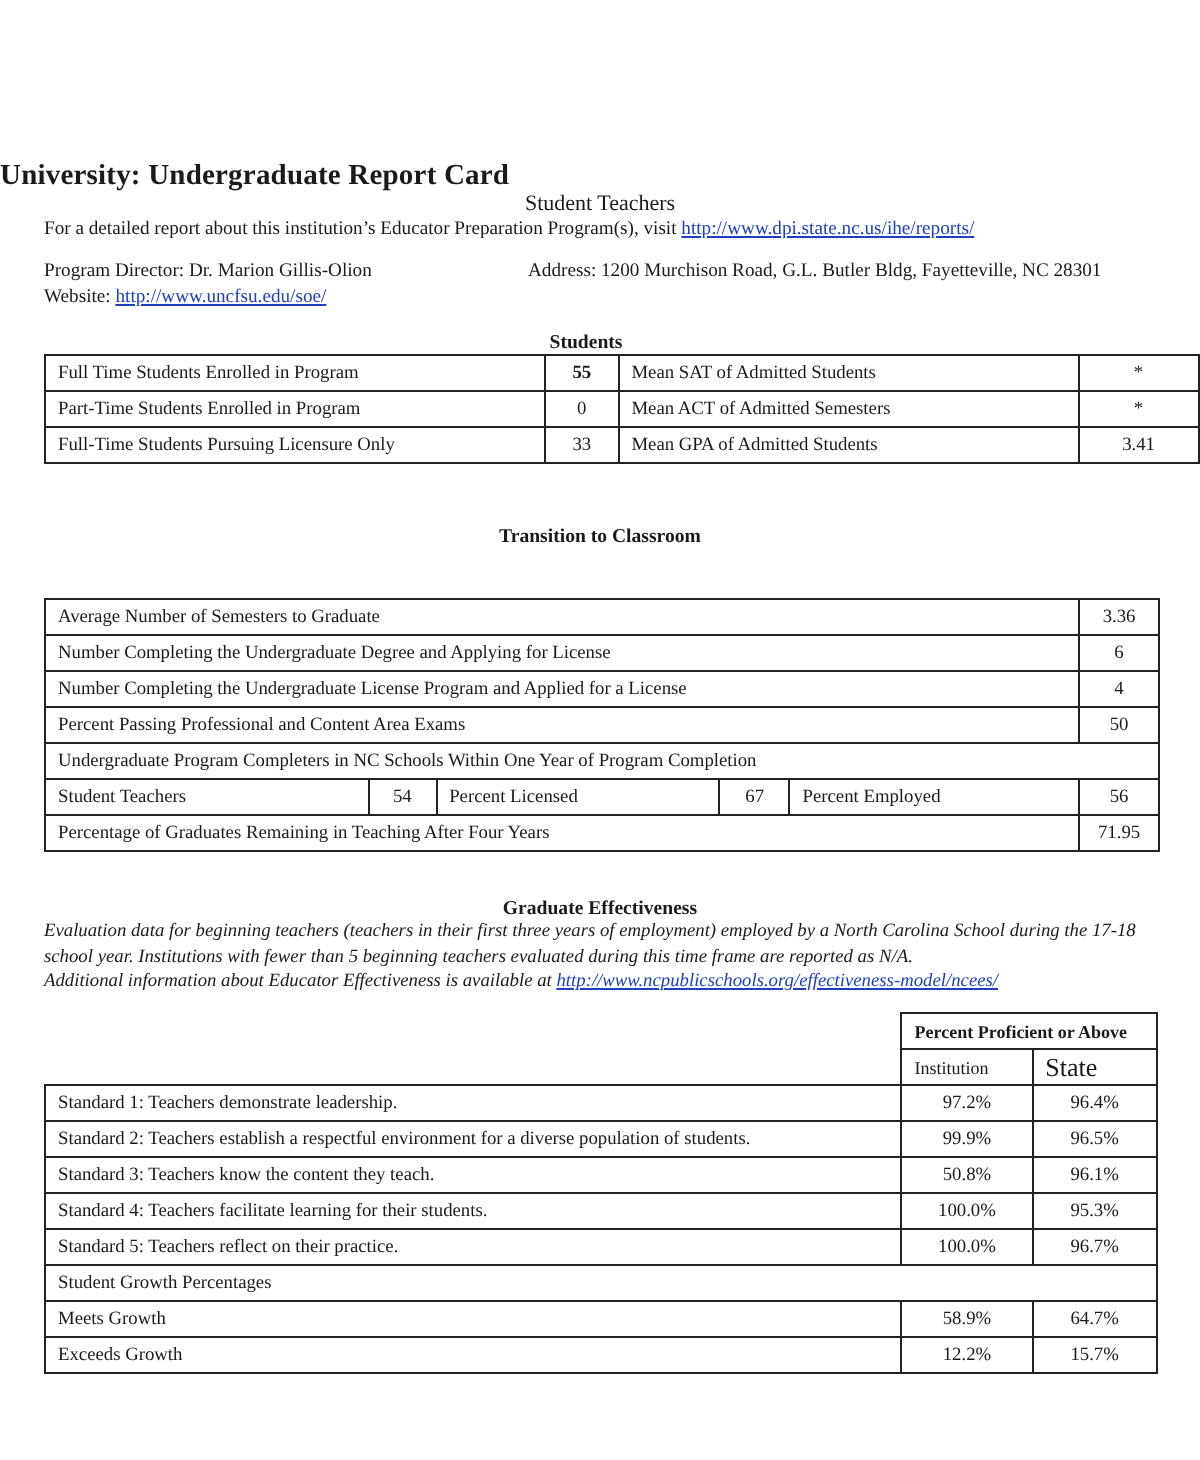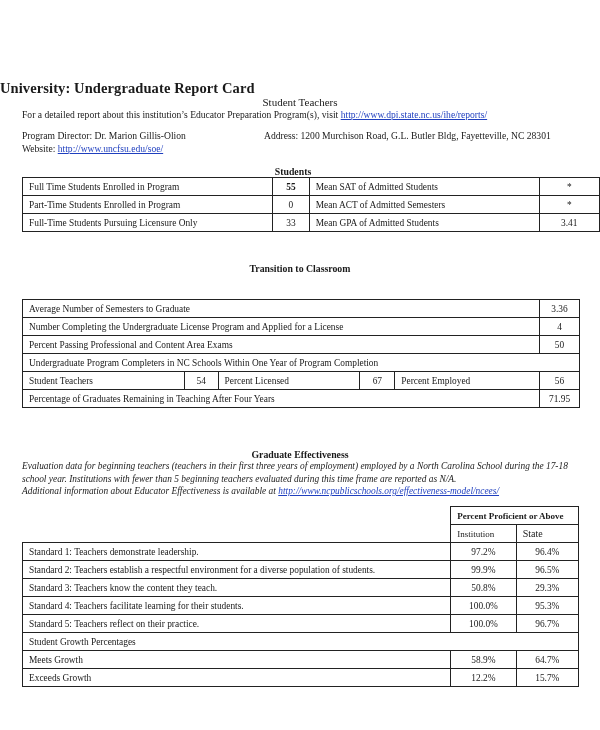--- a/index.html
+++ b/index.html
@@ -64,20 +64,24 @@
       <col style="width:35px">
       <col style="width:145px">
       <col style="width:40px">
     </colgroup>
   <tbody>
       <tr>
         <td colspan="5">Average Number of Semesters to Graduate</td>
         <td class="num">3.36</td>
       </tr>
   <tr>
+        <td colspan="5">Number Completing the Undergraduate Degree and Applying for License</td>
+        <td class="num">6</td>
+      </tr>
+  <tr>
         <td colspan="5">Number Completing the Undergraduate License Program and Applied for a License</td>
         <td class="num">4</td>
       </tr>
   <tr>
         <td colspan="5">Percent Passing Professional and Content Area Exams</td>
         <td class="num">50</td>
       </tr>
   <tr>
         <td colspan="6" class="c">Undergraduate Program Completers in NC Schools Within One Year of Program Completion</td>
       </tr>
@@ -109,36 +113,36 @@
       <col style="width:62px">
     </colgroup>
   <tbody>
       <tr>
     <td class="noborder"></td>
     <td colspan="2" class="c" style="font-size:9px;font-weight:bold;">Percent Proficient or Above</td>
   </tr>
   <tr>
     <td class="noborder"></td>
     <td class="c" style="font-size:9px;">Institution</td>
-    <td class="c" style="font-size:10px;">State</td>
+    <td class="c" style="font-size:13px;">State</td>
   </tr>
   <tr>
         <td>Standard 1: Teachers demonstrate leadership.</td>
         <td class="num">97.2%</td>
         <td class="num">96.4%</td>
       </tr>
   <tr>
         <td>Standard 2: Teachers establish a respectful environment for a diverse population of students.</td>
         <td class="num">99.9%</td>
         <td class="num">96.5%</td>
       </tr>
   <tr>
         <td>Standard 3: Teachers know the content they teach.</td>
         <td class="num">50.8%</td>
-        <td class="num">29.3%</td>
+        <td class="num">96.1%</td>
       </tr>
   <tr>
         <td>Standard 4: Teachers facilitate learning for their students.</td>
         <td class="num">100.0%</td>
         <td class="num">95.3%</td>
       </tr>
   <tr>
         <td>Standard 5: Teachers reflect on their practice.</td>
         <td class="num">100.0%</td>
         <td class="num">96.7%</td>

